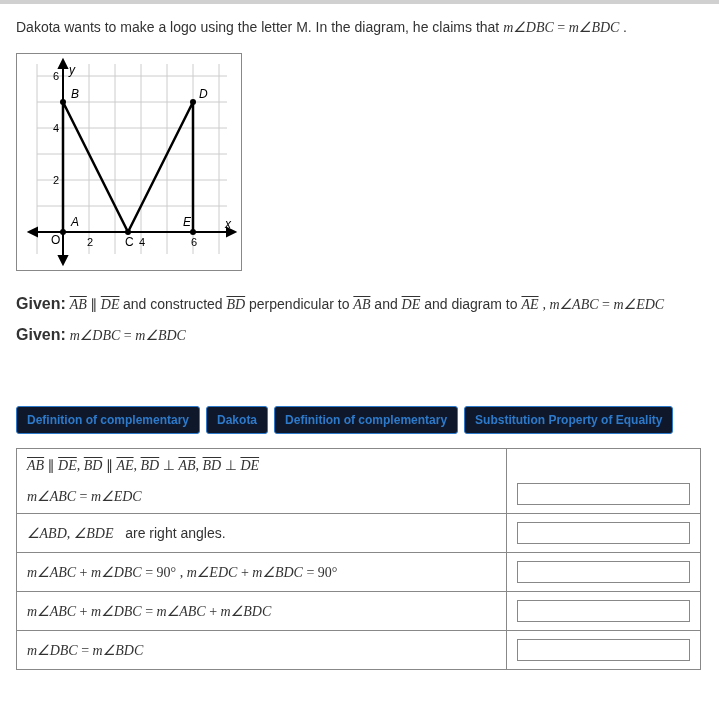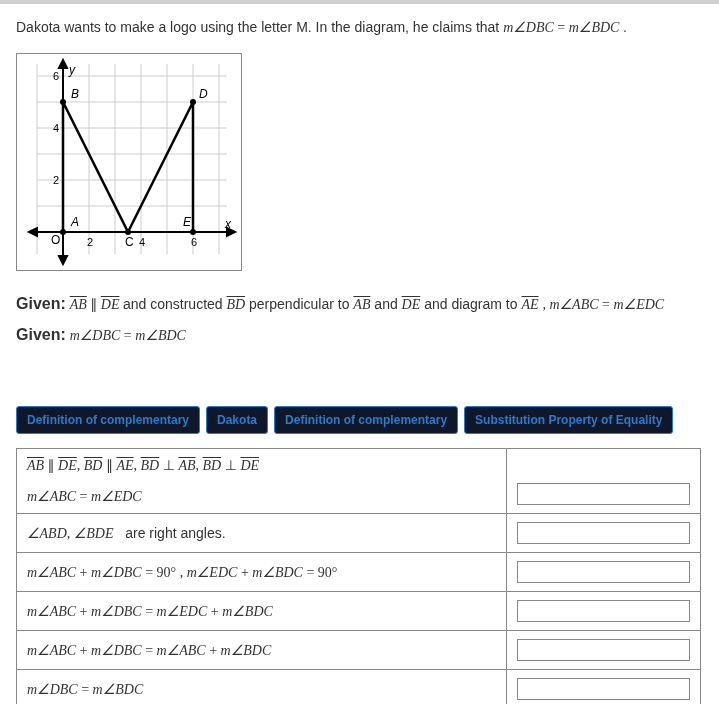--- a/index.html
+++ b/index.html
@@ -206,26 +206,20 @@
       <td><input type="text" style=""></td>
     </tr>
     <tr>
       <td class="math">
         <span>m∠ABC</span><span class="upright"> + </span><span>m∠DBC</span><span class="upright"> = </span><span class="upright">90°</span><span class="upright"> , </span><span>m∠EDC</span><span class="upright"> + </span><span>m∠BDC</span><span class="upright"> = </span><span class="upright">90°</span>
       </td>
       <td><input type="text" style=""></td>
     </tr>
     <tr>
       <td class="math">
-        <span>m∠ABC</span><span class="upright"> + </span><span>m∠DBC</span><span class="upright"> = </span><span>m∠EDC</span><span class="upright"> + </span><span>m∠BDC</span>
-      </td>
-      <td><input type="text" style=""></td>
-    </tr>
-    <tr>
-      <td class="math">
         <span>m∠ABC</span><span class="upright"> + </span><span>m∠DBC</span><span class="upright"> = </span><span>m∠ABC</span><span class="upright"> + </span><span>m∠BDC</span>
       </td>
       <td><input type="text" style=""></td>
     </tr>
     <tr>
       <td class="math">
         <span>m∠DBC</span><span class="upright"> = </span><span>m∠BDC</span>
       </td>
       <td><input type="text" style=""></td>
     </tr>

